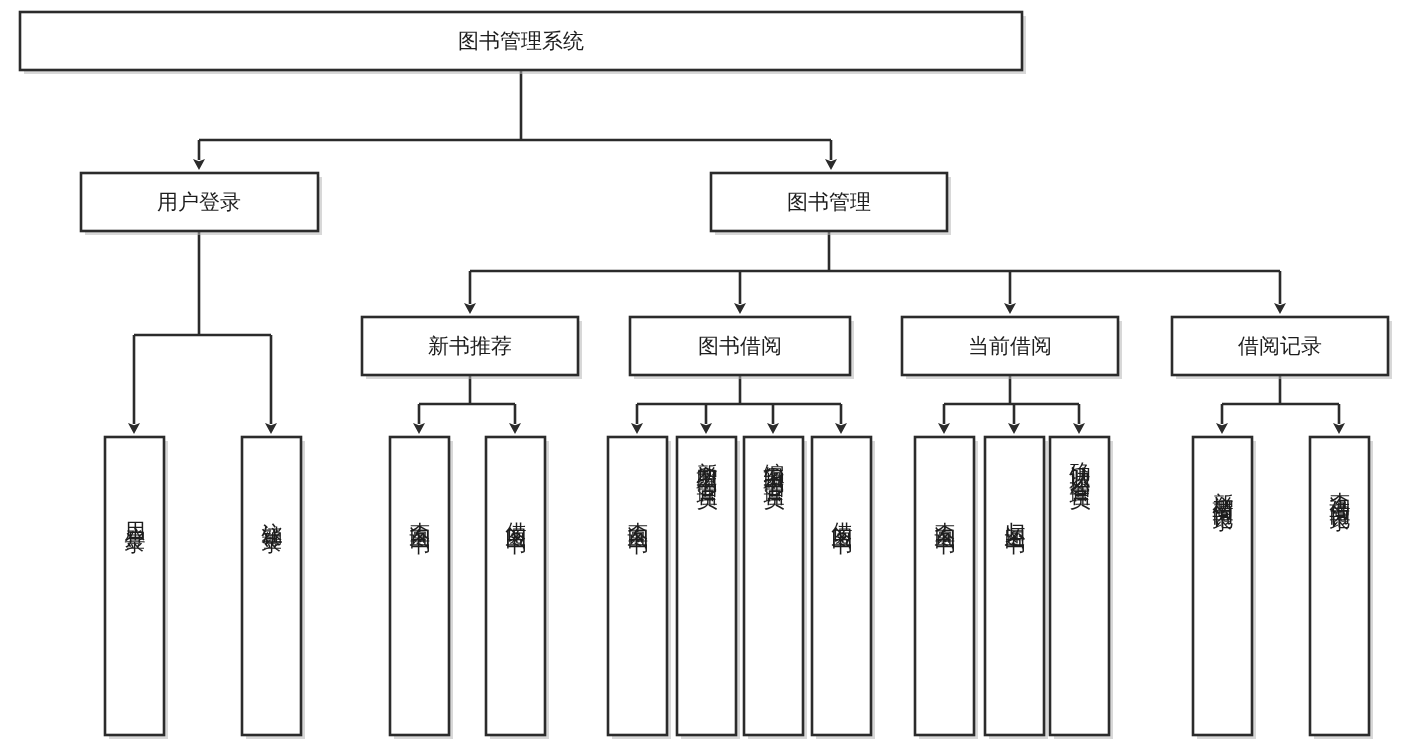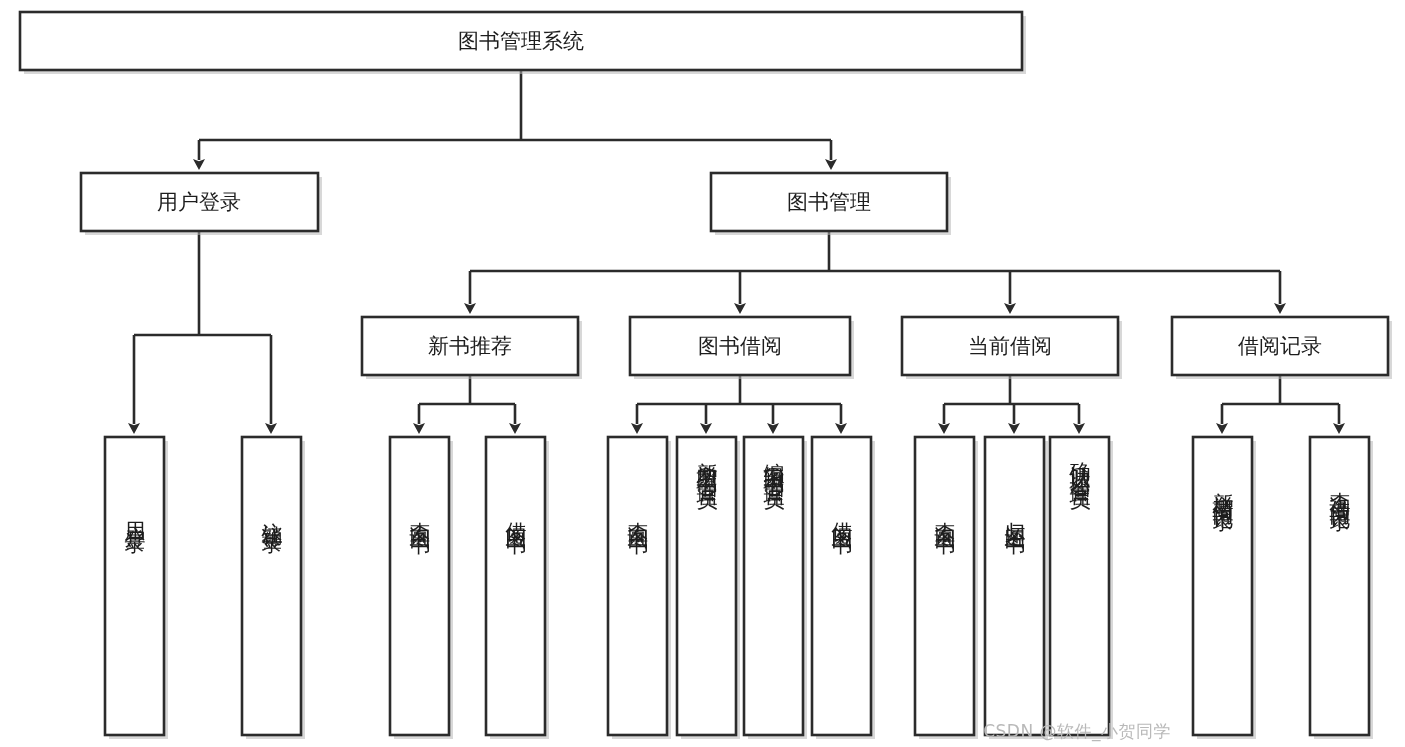--- a/index.html
+++ b/index.html
@@ -276,15 +276,14 @@
   <div class="leaf-label-wrap" style="left:1050px; top:437px; width:59px; height:298px;">
     <span class="leaf-label" style="margin-top:8px;">确认归还（管理员）</span>
   </div>
   <div class="leaf-label-wrap" style="left:1193px; top:437px; width:59px; height:298px;">
     <span class="leaf-label" style="margin-top:38px;">新增借阅记录</span>
   </div>
   <div class="leaf-label-wrap" style="left:1310px; top:437px; width:59px; height:298px;">
     <span class="leaf-label" style="margin-top:38px;">查询借阅记录</span>
   </div>
 
-  <div class="watermark">CSDN @软件_小贺同学</div>
 
 </div>
 
 </body></html>

